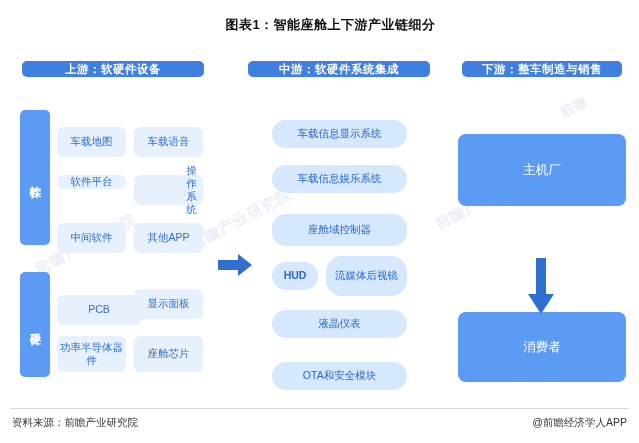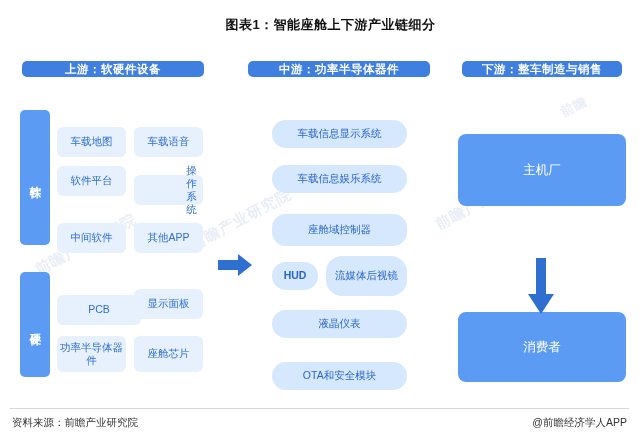--- a/index.html
+++ b/index.html
@@ -86,29 +86,29 @@
 <div class="title">图表1：智能座舱上下游产业链细分</div>
 
 <div class="canvas">
 
   <div class="wm" style="left:30px;top:195px;">前瞻产业研究院</div>
   <div class="wm" style="left:185px;top:170px;">前瞻产业研究院</div>
   <div class="wm" style="left:430px;top:150px;">前瞻产业研究院</div>
   <div class="wm" style="left:560px;top:58px;font-size:13px;">前瞻</div>
 
   <div class="hdr up">上游：软硬件设备</div>
-  <div class="hdr mid">中游：功率半导体器件</div>
+  <div class="hdr mid">中游：软硬件系统集成</div>
   <div class="hdr down">下游：整车制造与销售</div>
 
   <div class="vlabel soft">软件</div>
   <div class="vlabel hard">硬件</div>
 
   <div class="node" style="left:57px;top:87px;width:69px;height:30px;">车载地图</div>
   <div class="node" style="left:134px;top:87px;width:69px;height:30px;">车载语音</div>
-  <div class="node" style="left:57px;top:126px;width:69px;height:30px;">软件平台</div>
+  <div class="node" style="left:57px;top:135px;width:69px;height:14px;">软件平台</div>
   <div class="node" style="left:134px;top:135px;width:69px;height:30px;padding-left:48px;">操作系统</div>
   <div class="node" style="left:57px;top:183px;width:69px;height:30px;">中间软件</div>
   <div class="node" style="left:134px;top:183px;width:69px;height:30px;">其他APP</div>
 
   <div class="node" style="left:57px;top:255px;width:84px;height:30px;">PCB</div>
   <div class="node" style="left:134px;top:249px;width:69px;height:30px;">显示面板</div>
   <div class="node" style="left:57px;top:296px;width:69px;height:36px;">功率半导体器件</div>
   <div class="node" style="left:134px;top:296px;width:69px;height:36px;">座舱芯片</div>
 
   <svg class="arrow-right" viewBox="0 0 34 22">

